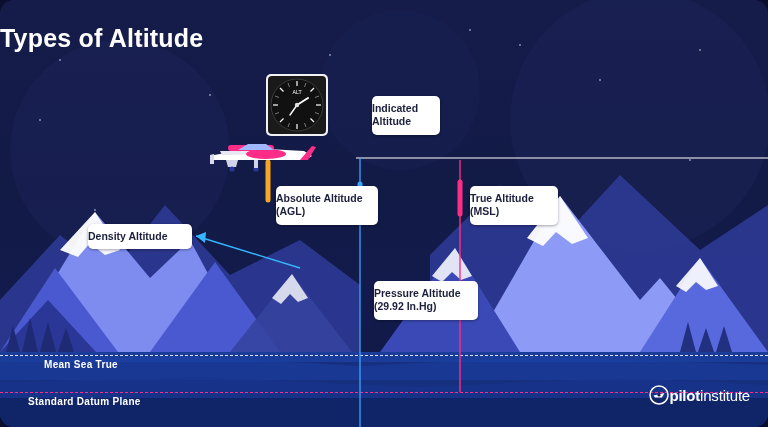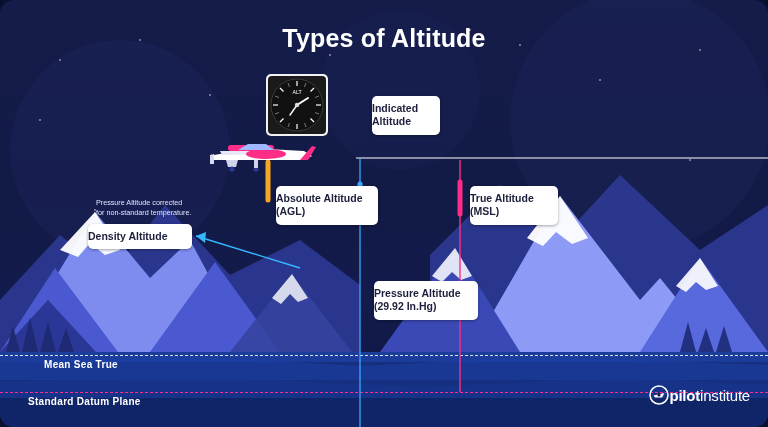--- a/index.html
+++ b/index.html
@@ -7,21 +7,21 @@
   #stage{position:relative;width:768px;height:427px;background:#0a0f2e;overflow:hidden;}
 
   
   .sky{position:absolute;left:0;top:0;width:768px;height:427px;
        background:linear-gradient(180deg,#151c4a 0%,#121a46 45%,#121b4c 70%,#0f1742 100%);}
 
   
   #frame{position:absolute;inset:0;border-radius:14px;overflow:hidden;}
 
   
-  .title{position:absolute;left:0;top:24px;width:768px;text-align:center;
+  .title{position:absolute;left:0;top:24px;width:768px;text-align:left;
          color:#ffffff;font-size:25px;font-weight:700;letter-spacing:.2px;}
 
   
   svg.layer{position:absolute;left:0;top:0;}
 
   
   .label{position:absolute;background:#ffffff;color:#1b1f3b;border-radius:5px;
          padding:6px 0;font-size:10.5px;line-height:1.28;font-weight:600;
          box-shadow:0 1px 3px rgba(0,0,0,.35);}
   .label .l2{display:block;}
@@ -211,24 +211,20 @@
 
   <div class="label" style="left:88px;top:224px;width:104px;">
     <span class="l2">Density Altitude</span>
   </div>
 
   <div class="label" style="left:374px;top:281px;width:104px;">
     <span class="l2">Pressure Altitude</span>
     <span class="l2">(29.92 In.Hg)</span>
   </div>
 
-  <div class="smalltext" style="left:96px;top:198px;width:120px;">
-    <span>Pressure Altitude corrected</span><br>
-    <span>for non-standard temperature.</span>
-  </div>
 
   <div class="logo">
     <svg width="20" height="20" viewBox="0 0 20 20">
       <circle cx="10" cy="10" r="9" fill="none" stroke="#ffffff" stroke-width="1.5"></circle>
       <path d="M4.5,10.5 L15.5,8 L13,12.5 L6,12.5 Z" fill="#ffffff"></path>
       <circle cx="10" cy="10" r="1.6" fill="#121a46"></circle>
     </svg>
     <div class="logo-text"><b>pilot</b><span class="thin">institute</span></div>
   </div>
 

